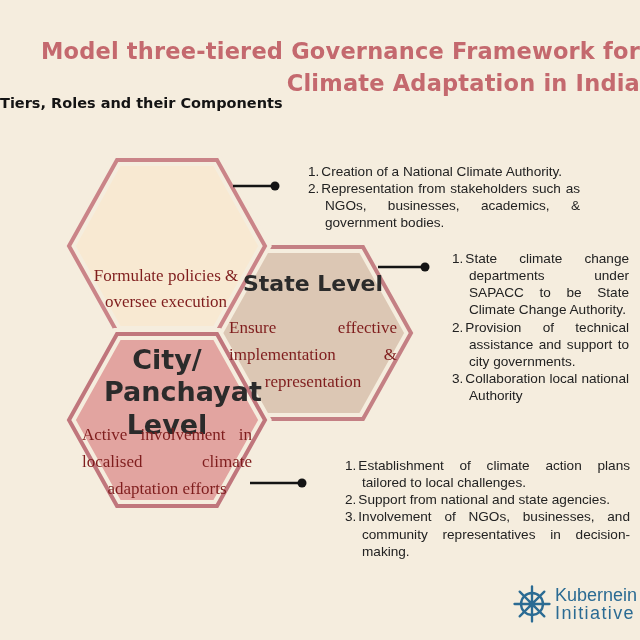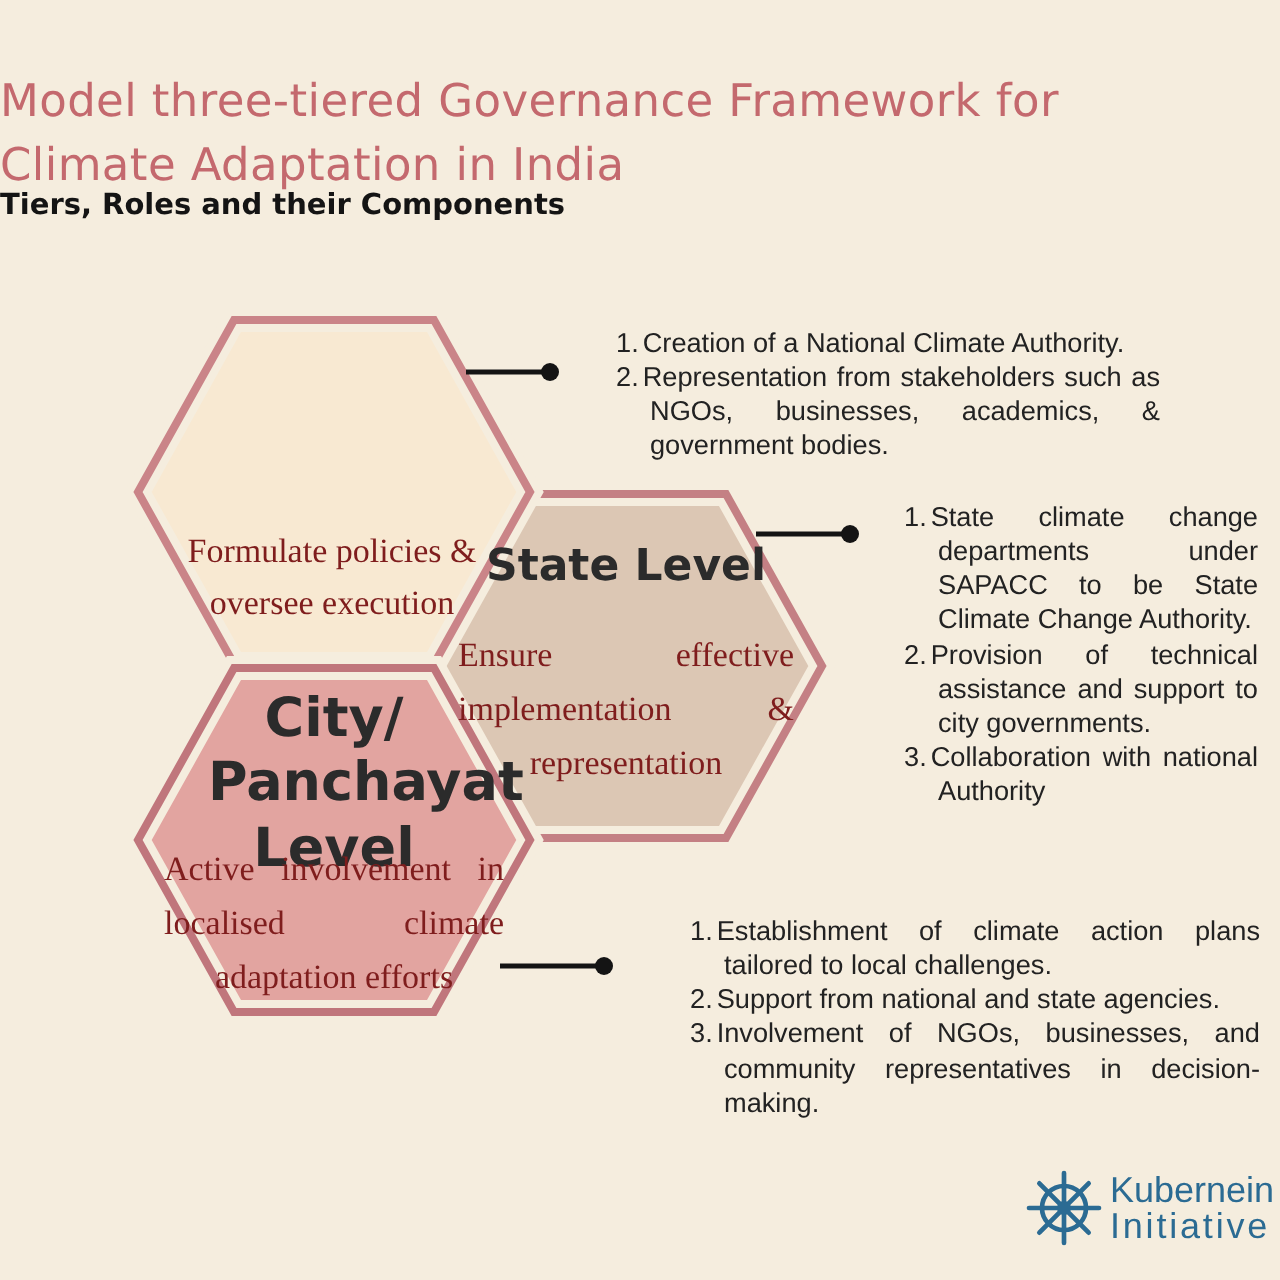--- a/index.html
+++ b/index.html
@@ -4,22 +4,22 @@
 <style>
   html,body{margin:0;padding:0;}
   .page{
     position:relative;width:640px;height:640px;overflow:hidden;
     background:#f5edde;
     font-family:"Liberation Sans",sans-serif;color:#1f1f1f;
   }
   .abs{position:absolute;}
   
   .title{
-    left:0;top:36px;width:640px;text-align:left;
-    font-family:"DejaVu Sans",sans-serif;font-weight:400;
+    left:0;top:36px;width:640px;text-align:right;
+    font-family:"DejaVu Sans",sans-serif;font-weight:700;
     font-size:22.5px;line-height:1.42;color:#c4696e;letter-spacing:.2px;
   }
   .subtitle{
     left:0;top:95px;width:640px;text-align:left;
     font-family:"DejaVu Sans",sans-serif;font-weight:700;
     font-size:14.5px;color:#141414;
   }
   
   .hex-title{
     font-family:"DejaVu Sans",sans-serif;font-weight:700;
@@ -109,21 +109,21 @@
   <div class="abs hex-desc just t-city-desc">Active involvement in localised climate adaptation efforts</div>
 
   <ol class="abs points list-national">
     <li>Creation of a National Climate Authority.</li>
     <li>Representation from stakeholders such as NGOs, businesses, academics, &amp; government bodies.</li>
   </ol>
 
   <ol class="abs points list-state">
     <li>State climate change departments under SAPACC to be State Climate Change Authority.</li>
     <li>Provision of technical assistance and support to city governments.</li>
-    <li>Collaboration with national Authority</li>
+    <li>Collaboration local national Authority</li>
   </ol>
 
   <ol class="abs points list-city">
     <li>Establishment of climate action plans tailored to local challenges.</li>
     <li>Support from national and state agencies.</li>
     <li>Involvement of NGOs, businesses, and community representatives in decision-making.</li>
   </ol>
 
 
 

